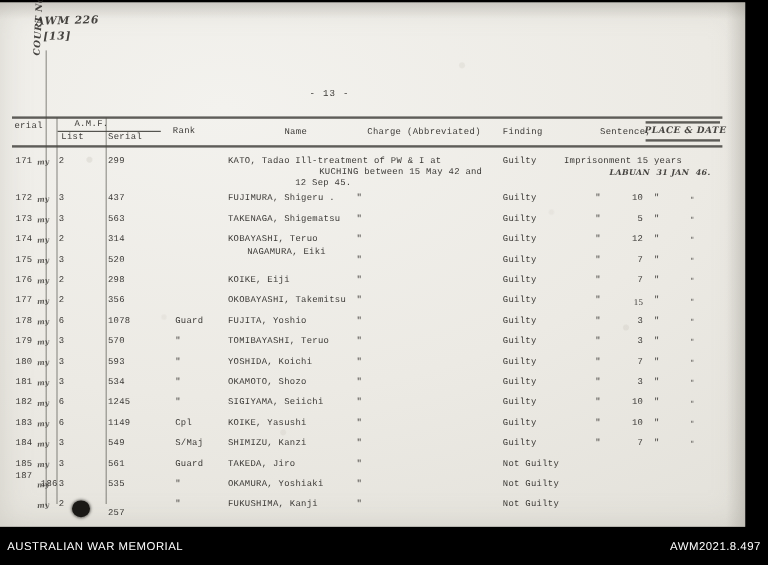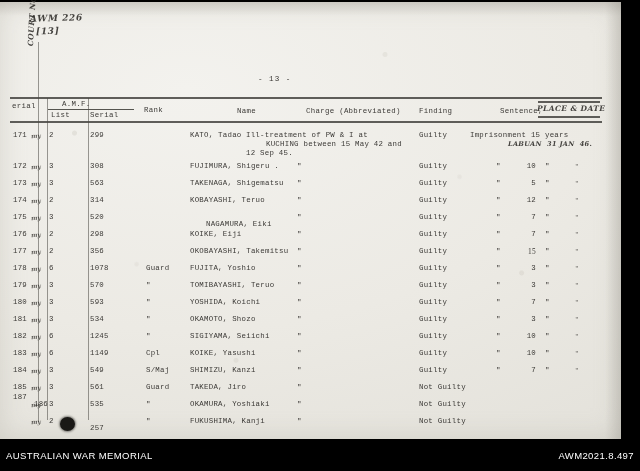--- a/index.html
+++ b/index.html
@@ -246,21 +246,21 @@
           <div class="typed" style="left: 246px; top: 129px;">Ill-treatment of PW &amp; I at</div>
           <div class="typed" style="left: 246px; top: 138px; margin-left: 20px;">KUCHING between 15 May 42 and</div>
           <div class="typed" style="left: 246px; top: 147px;">12 Sep 45.</div>
           <div class="typed" style="left: 419px; top: 129px;">Guilty</div>
           <div class="typed" style="left: 470px; top: 129px;">Imprisonment 15 years</div>
           <div class="hand" style="left: 508px; top: 138px; font-size: 6.6px; letter-spacing: 0.3px;">LABUAN  31 JAN  46.</div>
         </div>
         <div>
           <div class="typed" style="left: 13px; top: 160px;">172</div>
           <div class="typed" style="left: 49px; top: 160px;">3</div>
-          <div class="typed" style="left: 90px; top: 160px;">308</div>
+          <div class="typed" style="left: 90px; top: 160px;">437</div>
           <div class="typed" style="left: 190px; top: 160px;">FUJIMURA, Shigeru .</div>
           <div class="serann" style="left: 31px; top: 161px;">my</div>
           <div class="typed" style="left: 297px; top: 160px;">"</div>
           <div class="typed" style="left: 419px; top: 160px;">Guilty</div>
           <div class="typed" style="left: 496px; top: 160px;">"</div>
           <div class="typed" style="left: 522px; top: 160px; width: 14px; text-align: right;">10</div>
           <div class="typed" style="left: 545px; top: 160px;">"</div>
           <div class="typed" style="left: 575px; top: 160px;;font-size:6px;opacity:0.75;">"</div>
         </div>
         <div>
@@ -286,21 +286,21 @@
           <div class="typed" style="left: 419px; top: 194px;">Guilty</div>
           <div class="typed" style="left: 496px; top: 194px;">"</div>
           <div class="typed" style="left: 522px; top: 194px; width: 14px; text-align: right;">12</div>
           <div class="typed" style="left: 545px; top: 194px;">"</div>
           <div class="typed" style="left: 575px; top: 194px;;font-size:6px;opacity:0.75;">"</div>
         </div>
         <div>
           <div class="typed" style="left: 13px; top: 211px;">175</div>
           <div class="typed" style="left: 49px; top: 211px;">3</div>
           <div class="typed" style="left: 90px; top: 211px;">520</div>
-          <div class="typed" style="left: 190px; top: 218px; padding-left: 16px;">NAGAMURA, Eiki</div>
+          <div class="typed" style="left: 190px; top: 205px; padding-left: 16px;">NAGAMURA, Eiki</div>
           <div class="serann" style="left: 31px; top: 212px;">my</div>
           <div class="typed" style="left: 297px; top: 211px;">"</div>
           <div class="typed" style="left: 419px; top: 211px;">Guilty</div>
           <div class="typed" style="left: 496px; top: 211px;">"</div>
           <div class="typed" style="left: 522px; top: 211px; width: 14px; text-align: right;">7</div>
           <div class="typed" style="left: 545px; top: 211px;">"</div>
           <div class="typed" style="left: 575px; top: 211px;;font-size:6px;opacity:0.75;">"</div>
         </div>
         <div>
           <div class="typed" style="left: 13px; top: 228px;">176</div>

